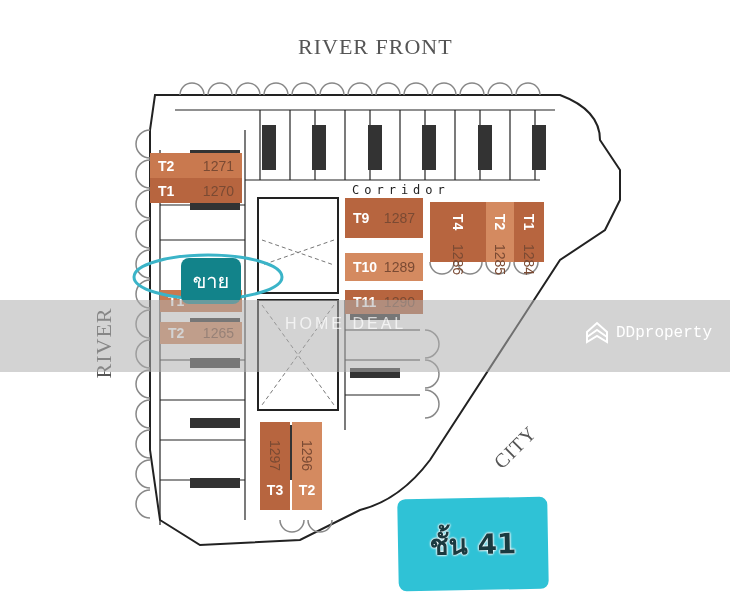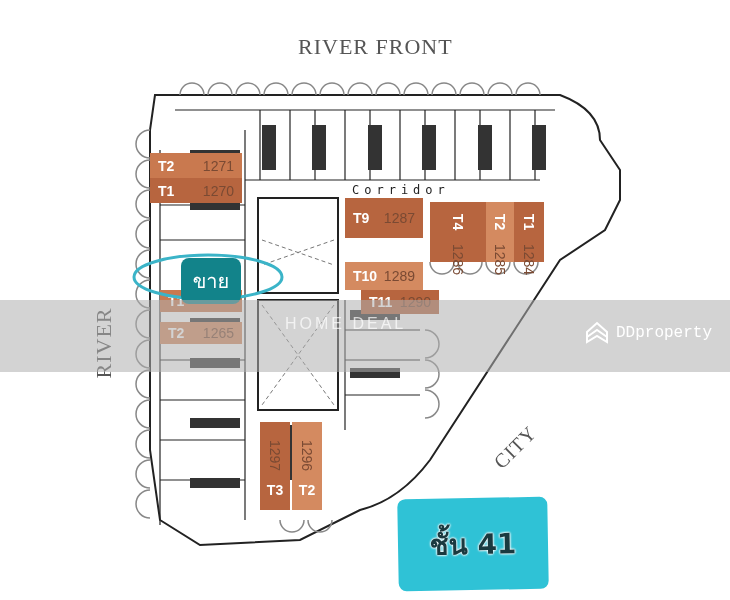--- a/index.html
+++ b/index.html
@@ -156,25 +156,25 @@
   <span class="n">1271</span>
 </div>
 <div class="abs unit" style="left:150px;top:178px;width:92px;height:25px;background:#b7653f;">
   <span class="t">T1</span>
   <span class="n">1270</span>
 </div>
 <div class="abs unit" style="left:345px;top:198px;width:78px;height:40px;background:#b7653f;">
   <span class="t">T9</span>
   <span class="n">1287</span>
 </div>
-<div class="abs unit" style="left:345px;top:262px;width:78px;height:28px;background:#d48a60;">
+<div class="abs unit" style="left:345px;top:253px;width:78px;height:28px;background:#d48a60;">
   <span class="t">T10</span>
   <span class="n">1289</span>
 </div>
-<div class="abs unit" style="left:345px;top:290px;width:78px;height:24px;background:#b7653f;margin-left:16px;">
+<div class="abs unit" style="left:345px;top:290px;width:78px;height:24px;background:#b7653f;">
   <span class="t">T11</span>
   <span class="n">1290</span>
 </div>
 <div class="abs unit vert" style="left:430px;top:202px;width:56px;height:60px;background:#b7653f;">
   <span class="t">T4</span>
   <span class="n">1286</span>
 </div>
 <div class="abs unit vert" style="left:486px;top:202px;width:28px;height:60px;background:#d48a60;">
   <span class="t">T2</span>
   <span class="n">1285</span>

